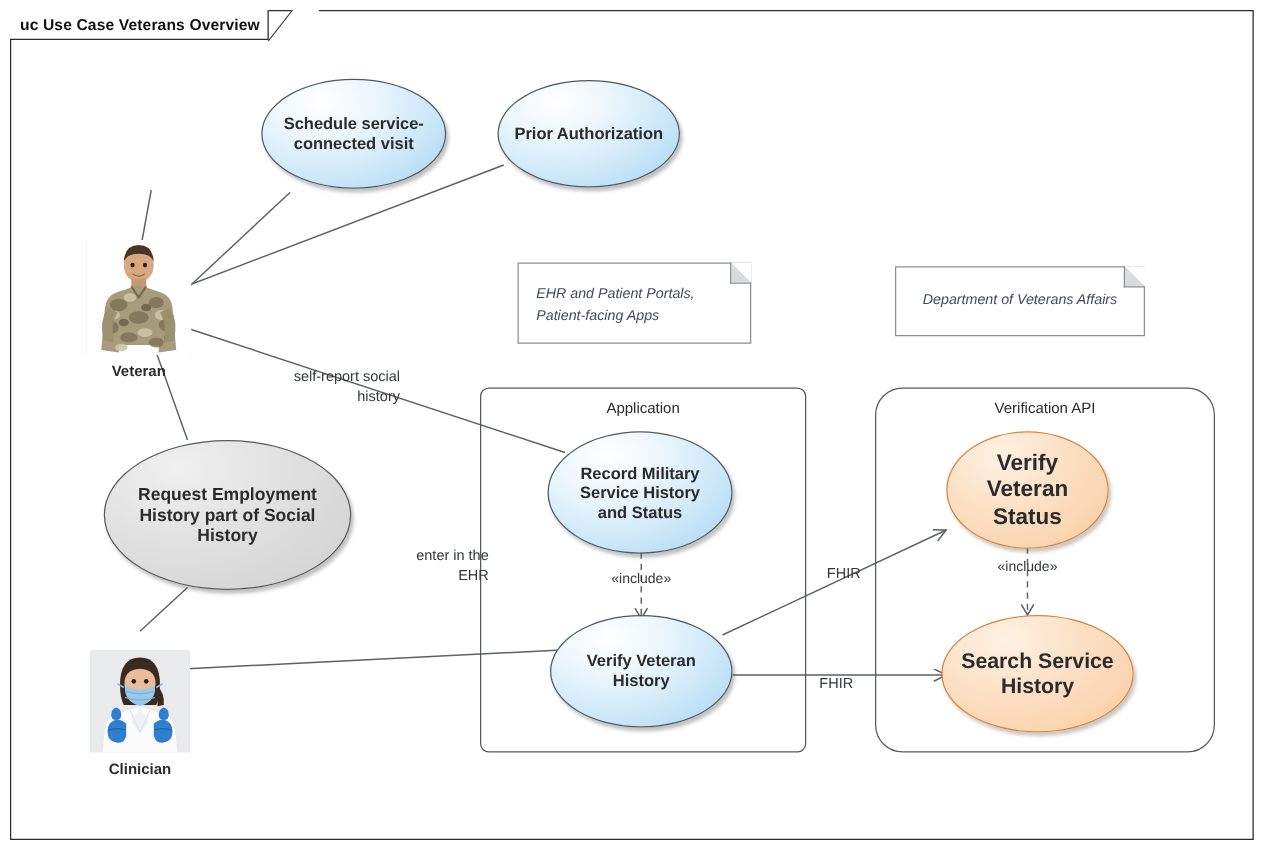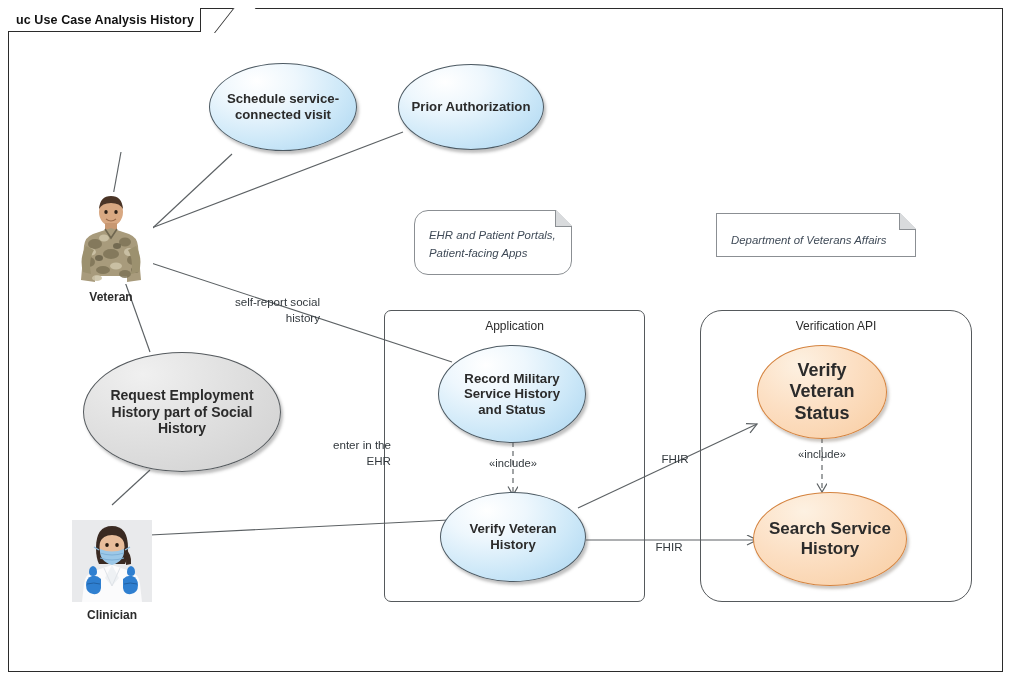--- a/index.html
+++ b/index.html
@@ -61,21 +61,21 @@
   .elabel.r{text-align:right;}
   .elabel.c{text-align:center;}
 </style>
 </head>
 <body>
 
 <div id="canvas">
 
   <div class="frame"></div>
   <div class="frame-tab" id="frameTab">
-    <span class="frame-tab-label">uc Use Case Analysis History</span>
+    <span class="frame-tab-label">uc Use Case Veterans Overview</span>
   </div>
   <div class="frame-tab-clip" id="frameTabClip" style="left: 213.75px;"></div>
 
   <svg id="edges" viewBox="0 0 1011 685">
     <defs>
       <marker id="openArrow" markerWidth="14" markerHeight="14" refX="11" refY="5" orient="auto" markerUnits="userSpaceOnUse">
         <path d="M1,0 L11,5 L1,10" fill="none" stroke="#5c6164" stroke-width="1.2"></path>
       </marker>
       <marker id="openArrowDash" markerWidth="14" markerHeight="14" refX="10" refY="5" orient="auto" markerUnits="userSpaceOnUse">
         <path d="M1.5,0 L10,5 L1.5,10" fill="none" stroke="#5c6164" stroke-width="1.2"></path>
@@ -110,26 +110,26 @@
   </svg>
 
   <div class="pkg" style="left:384px;top:310px;width:261px;height:292px;padding-left:13px;">
     <div class="pkg-title">Application</div>
   </div>
 
   <div class="pkg" style="left:700px;top:310px;width:272px;height:292px;border-radius:22px;">
     <div class="pkg-title">Verification API</div>
   </div>
 
-  <div class="note" style="left:414px;top:210px;width:158px;height:65px;border-radius:14px;">
+  <div class="note" style="left:414px;top:210px;width:187px;height:65px;">
     <div class="note-fold"></div>
     <div class="note-txt">EHR and Patient Portals,<br>Patient-facing Apps</div>
   </div>
 
-  <div class="note" style="left:716px;top:213px;width:200px;height:44px;">
+  <div class="note" style="left:716px;top:213px;width:200px;height:56px;text-align:center;">
     <div class="note-fold"></div>
     <div class="note-txt" style="top:18px;">Department of Veterans Affairs</div>
   </div>
 
 
   <div class="uc uc-blue" style="left:209px;top:63px;width:148px;height:88px;">
     <span class="uc-t">Schedule service-<br>connected visit</span>
   </div>
 
   <div class="uc uc-blue" style="left:398px;top:64px;width:146px;height:86px;">

